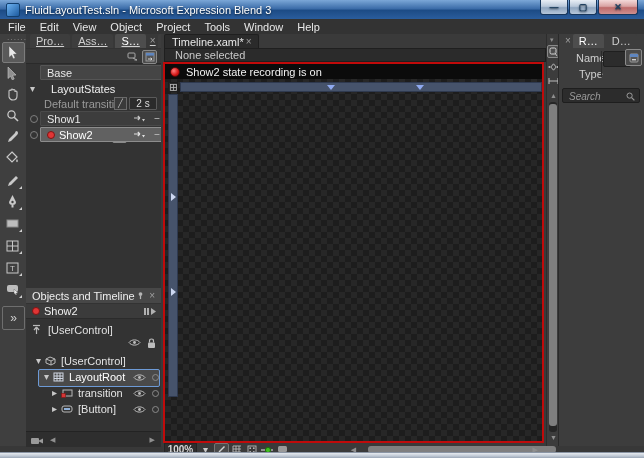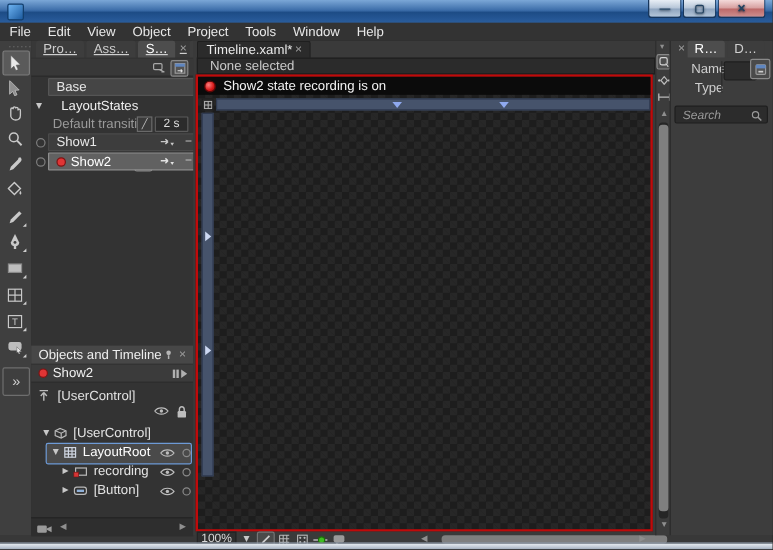--- a/index.html
+++ b/index.html
@@ -107,21 +107,21 @@
   .markdown{position:absolute;top:2px;width:0;height:0;border-left:4px solid transparent;
     border-right:4px solid transparent;border-top:5px solid #8fa9ef;}
   .markright{position:absolute;left:2px;width:0;height:0;border-top:4px solid transparent;
     border-bottom:4px solid transparent;border-left:5px solid #cdd8f2;}
   .abutton{position:absolute;left:307px;top:21px;width:37px;height:22px;border:1px solid #8e8e8e;border-radius:3px;
     background:linear-gradient(180deg,#f7f7f7,#ececec 45%,#dcdcdc 50%,#e8e8e8);color:#1a1a1a;
     display:flex;align-items:center;justify-content:center;font-size:11px;box-shadow:inset 0 0 0 1px #fff;}
   .redrect{position:absolute;left:181px;top:121px;width:35px;height:29px;background:#e9151d;border:2px solid #454545;box-sizing:border-box;}
   .zoombar{position:absolute;left:2px;top:409px;width:381px;height:13px;background:#3a3a3a;display:flex;align-items:center;}
   .zoomval{width:31px;height:11px;background:#2e2e2e;border:1px solid #242424;color:#d8d8d8;
-    display:flex;align-items:center;justify-content:center;font-size:10px;margin-left:1px;}
+    display:flex;align-items:center;justify-content:center;font-size:10px;margin-left:1px;font-weight:bold;}
   .zbtn{width:13px;height:11px;display:flex;align-items:center;justify-content:center;margin-left:2px;}
   .zbtn.boxed{border:1px solid #757575;background:#4a4a4a;border-radius:2px;}
   
   .rightstrip{left:546px;top:34px;width:12px;height:412px;background:#3c3c3c;border-left:1px solid #2d2d2d;}
   .viewbtn{position:absolute;left:0px;width:12px;height:13px;display:flex;align-items:center;justify-content:center;}
   .viewbtn.sel{border:1px solid #8a8a8a;background:#4e4e4e;border-radius:2px;box-sizing:border-box;}
   
   .rightdock{left:558px;top:34px;width:86px;height:412px;background:#3d3d3d;border-left:1px solid #2a2a2a;}
   .rowlabel{color:#cfcfcf;}
   .namefield{position:absolute;left:44px;top:17px;width:22px;height:12px;}
@@ -136,20 +136,21 @@
   .taskbar{left:0;top:452px;width:644px;height:6px;
     background:linear-gradient(180deg,#e7ebf0,#bfc8d4 60%,#9aa6b6);border-top:1px solid #8a95a5;box-sizing:border-box;}
 </style>
 </head>
 <body>
 
 <div id="app">
 
   <div class="abs titlebar">
     <div class="appicon"></div>
+    <div>FluidLayoutTest.sln - Microsoft Expression Blend 3</div>
     <div class="wincontrols">
       <div class="winbtn">—</div>
       <div class="winbtn">▢</div>
       <div class="winbtn close">✕</div>
     </div>
   </div>
 
   <div class="abs menubar">
     <span class="menuitem">File</span>
     <span class="menuitem">Edit</span>
@@ -399,21 +400,21 @@
         </svg>
       <span class="dotico" style="left:126px;top:5px"></span>
     </div>
 
     <div class="treerow" style="top:97px">
       <span class="mini" style="margin-left:26px">▸</span>
       <svg width="12" height="10" viewBox="0 0 12 10" style="margin-left:4px">
           <rect x="2" y="2" width="9" height="6" fill="none" stroke="#b9b9b9"></rect>
           <rect x="0.5" y="5.5" width="4" height="4" fill="#d63535" stroke="#7d1414" stroke-width="0.6"></rect>
         </svg>
-      <span style="margin-left:5px">recording</span>
+      <span style="margin-left:5px">transition</span>
       <svg class="eyeico" style="left:107px;top:4px" width="13" height="9" viewBox="0 0 13 9">
           <path d="M1,4.5 C3.5,1 9.5,1 12,4.5 C9.5,8 3.5,8 1,4.5 Z" fill="none" stroke="#bdbdbd"></path>
           <circle cx="6.5" cy="4.5" r="1.4" fill="#bdbdbd"></circle>
         </svg>
       <span class="dotico" style="left:126px;top:5px"></span>
     </div>
 
     <div class="treerow" style="top:113px">
       <span class="mini" style="margin-left:26px">▸</span>
       <svg width="12" height="10" viewBox="0 0 12 10" style="margin-left:4px">

